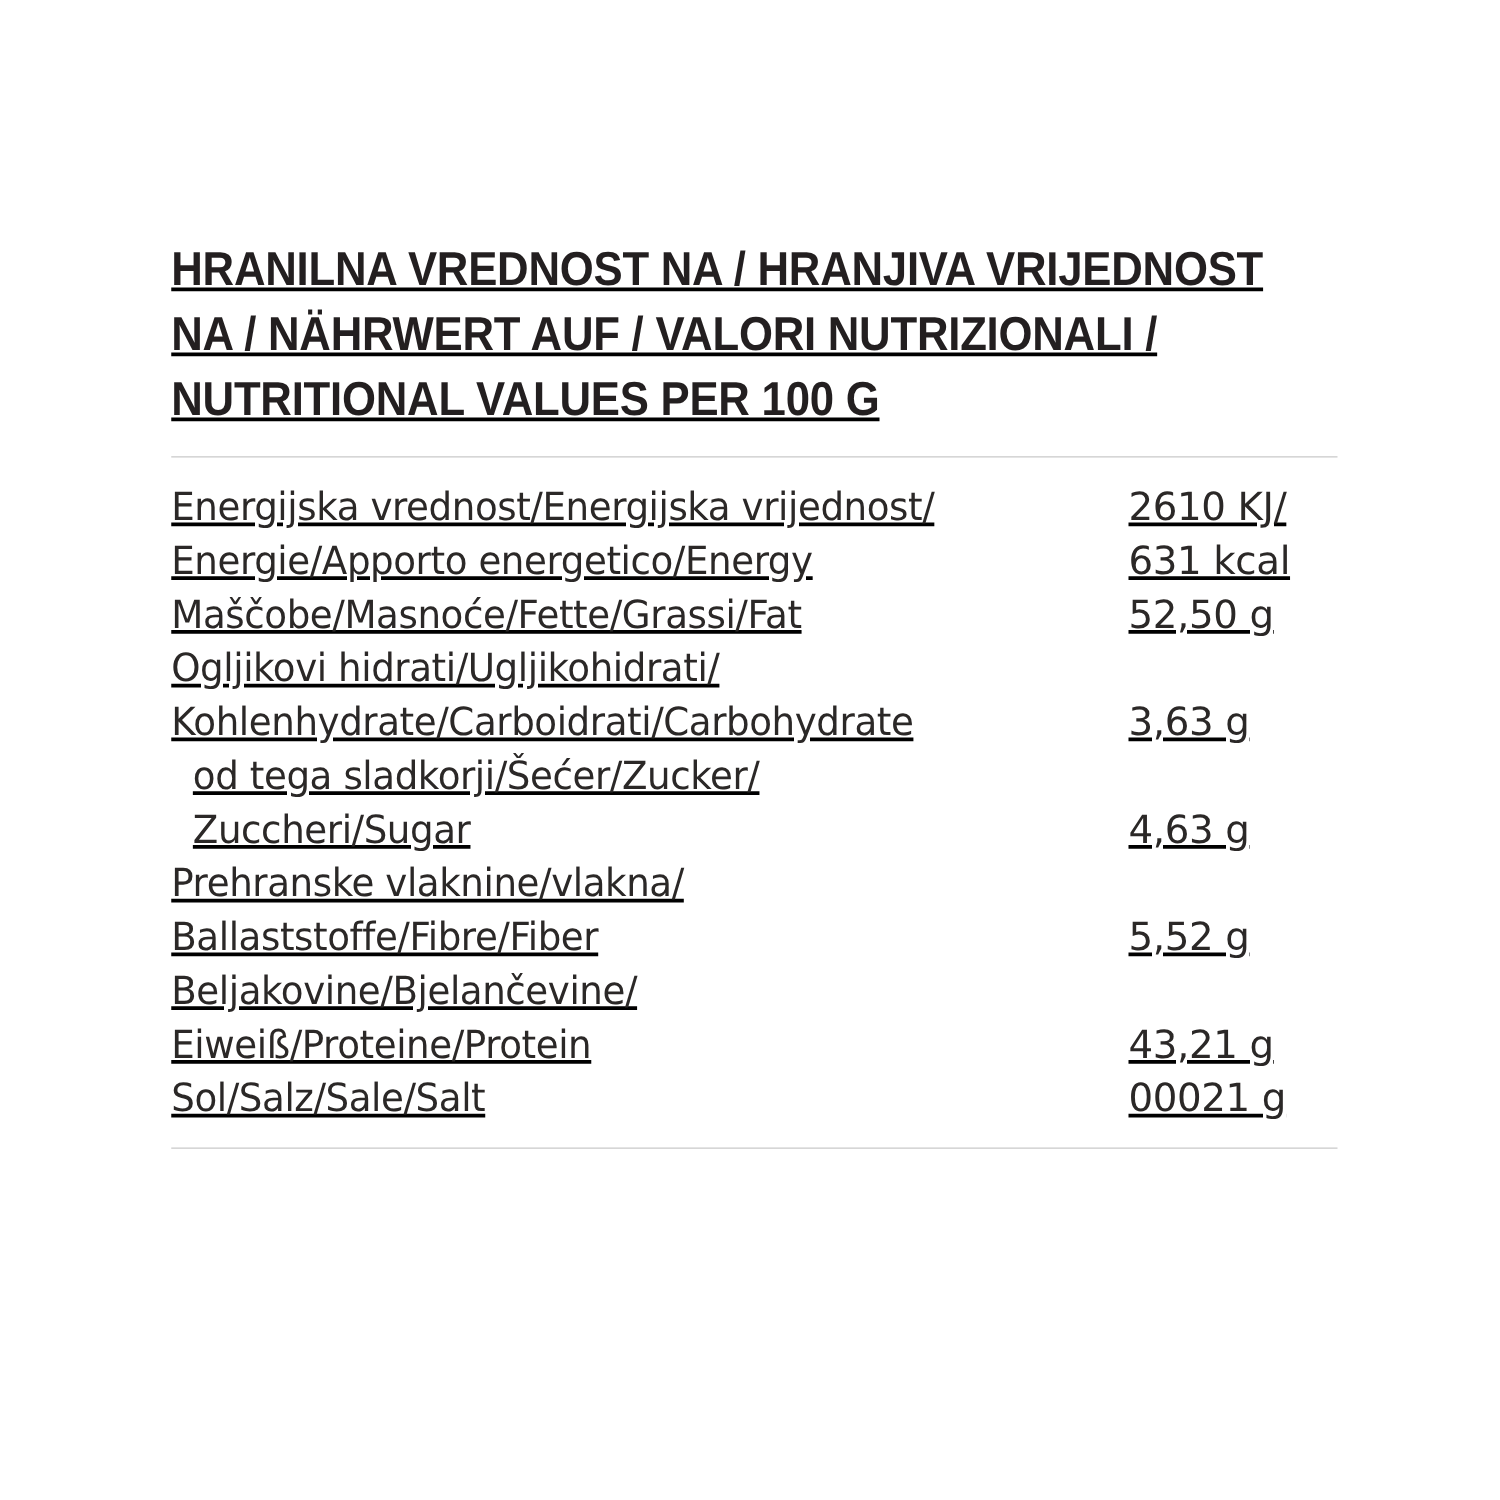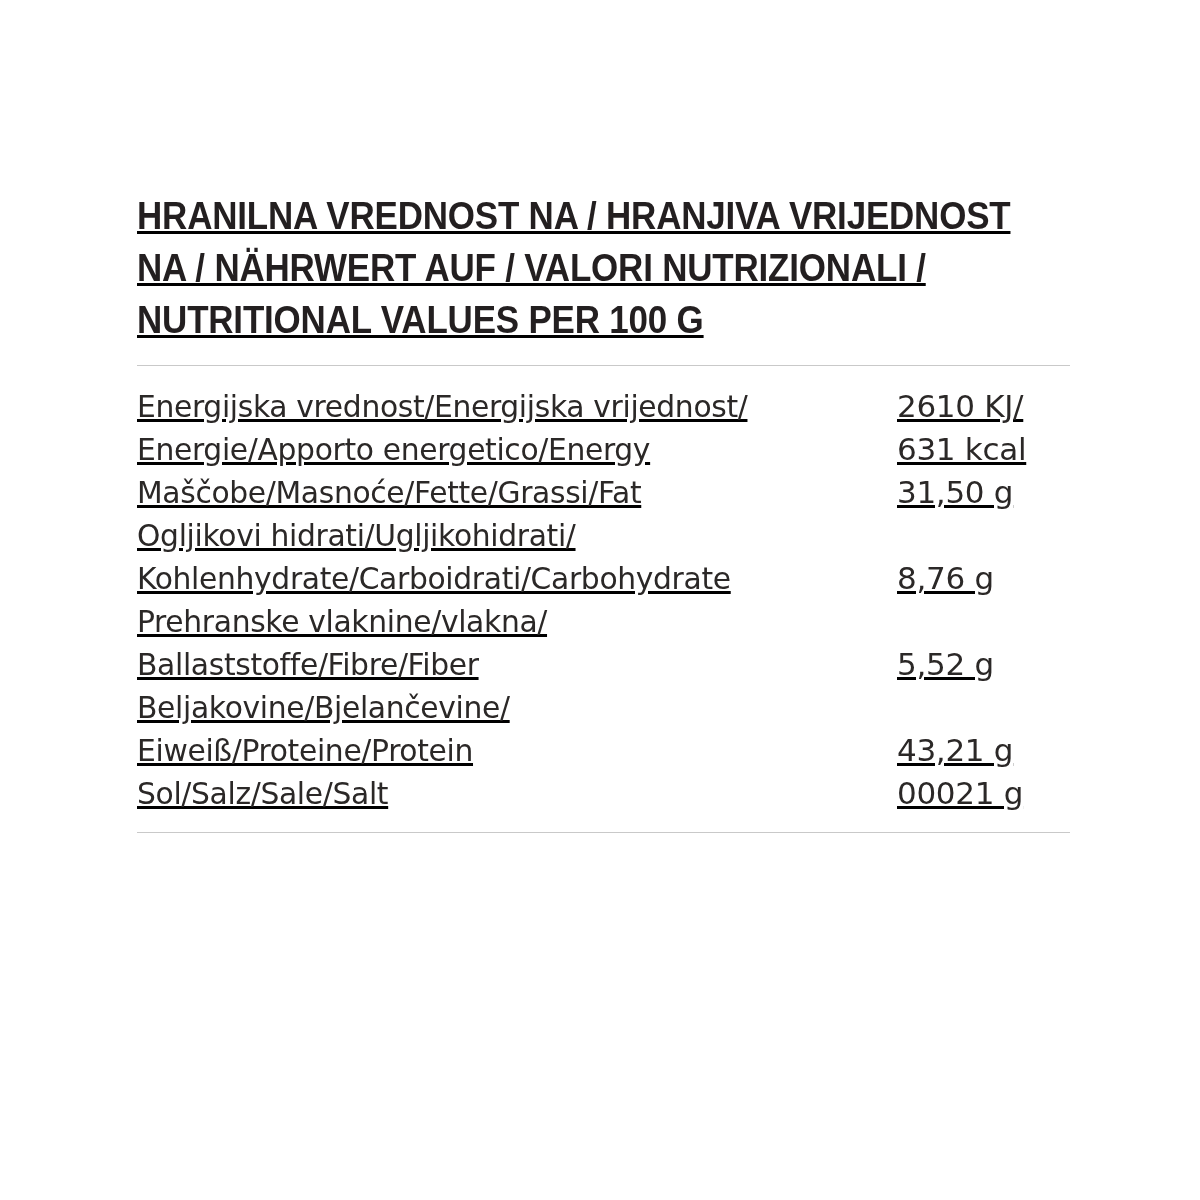--- a/index.html
+++ b/index.html
@@ -99,30 +99,35 @@
 
       <tr>
         <td class="nut-label">Energijska vrednost/Energijska vrijednost/
 Energie/Apporto energetico/Energy</td>
         <td class="nut-value">2610 KJ/
 631 kcal</td>
       </tr>
 
       <tr>
         <td class="nut-label">Maščobe/Masnoće/Fette/Grassi/Fat</td>
-        <td class="nut-value">31,50 g</td>
+        <td class="nut-value">52,50 g</td>
       </tr>
 
 
       <tr>
         <td class="nut-label">Ogljikovi hidrati/Ugljikohidrati/
 Kohlenhydrate/Carboidrati/Carbohydrate</td>
-        <td class="nut-value">8,76 g</td>
+        <td class="nut-value">3,63 g</td>
       </tr>
 
+      <tr class="indent">
+        <td class="nut-label">od tega sladkorji/Šećer/Zucker/
+Zuccheri/Sugar</td>
+        <td class="nut-value">4,63 g</td>
+      </tr>
 
       <tr>
         <td class="nut-label">Prehranske vlaknine/vlakna/
 Ballaststoffe/Fibre/Fiber</td>
         <td class="nut-value">5,52 g</td>
       </tr>
 
       <tr>
         <td class="nut-label">Beljakovine/Bjelančevine/
 Eiweiß/Proteine/Protein</td>

